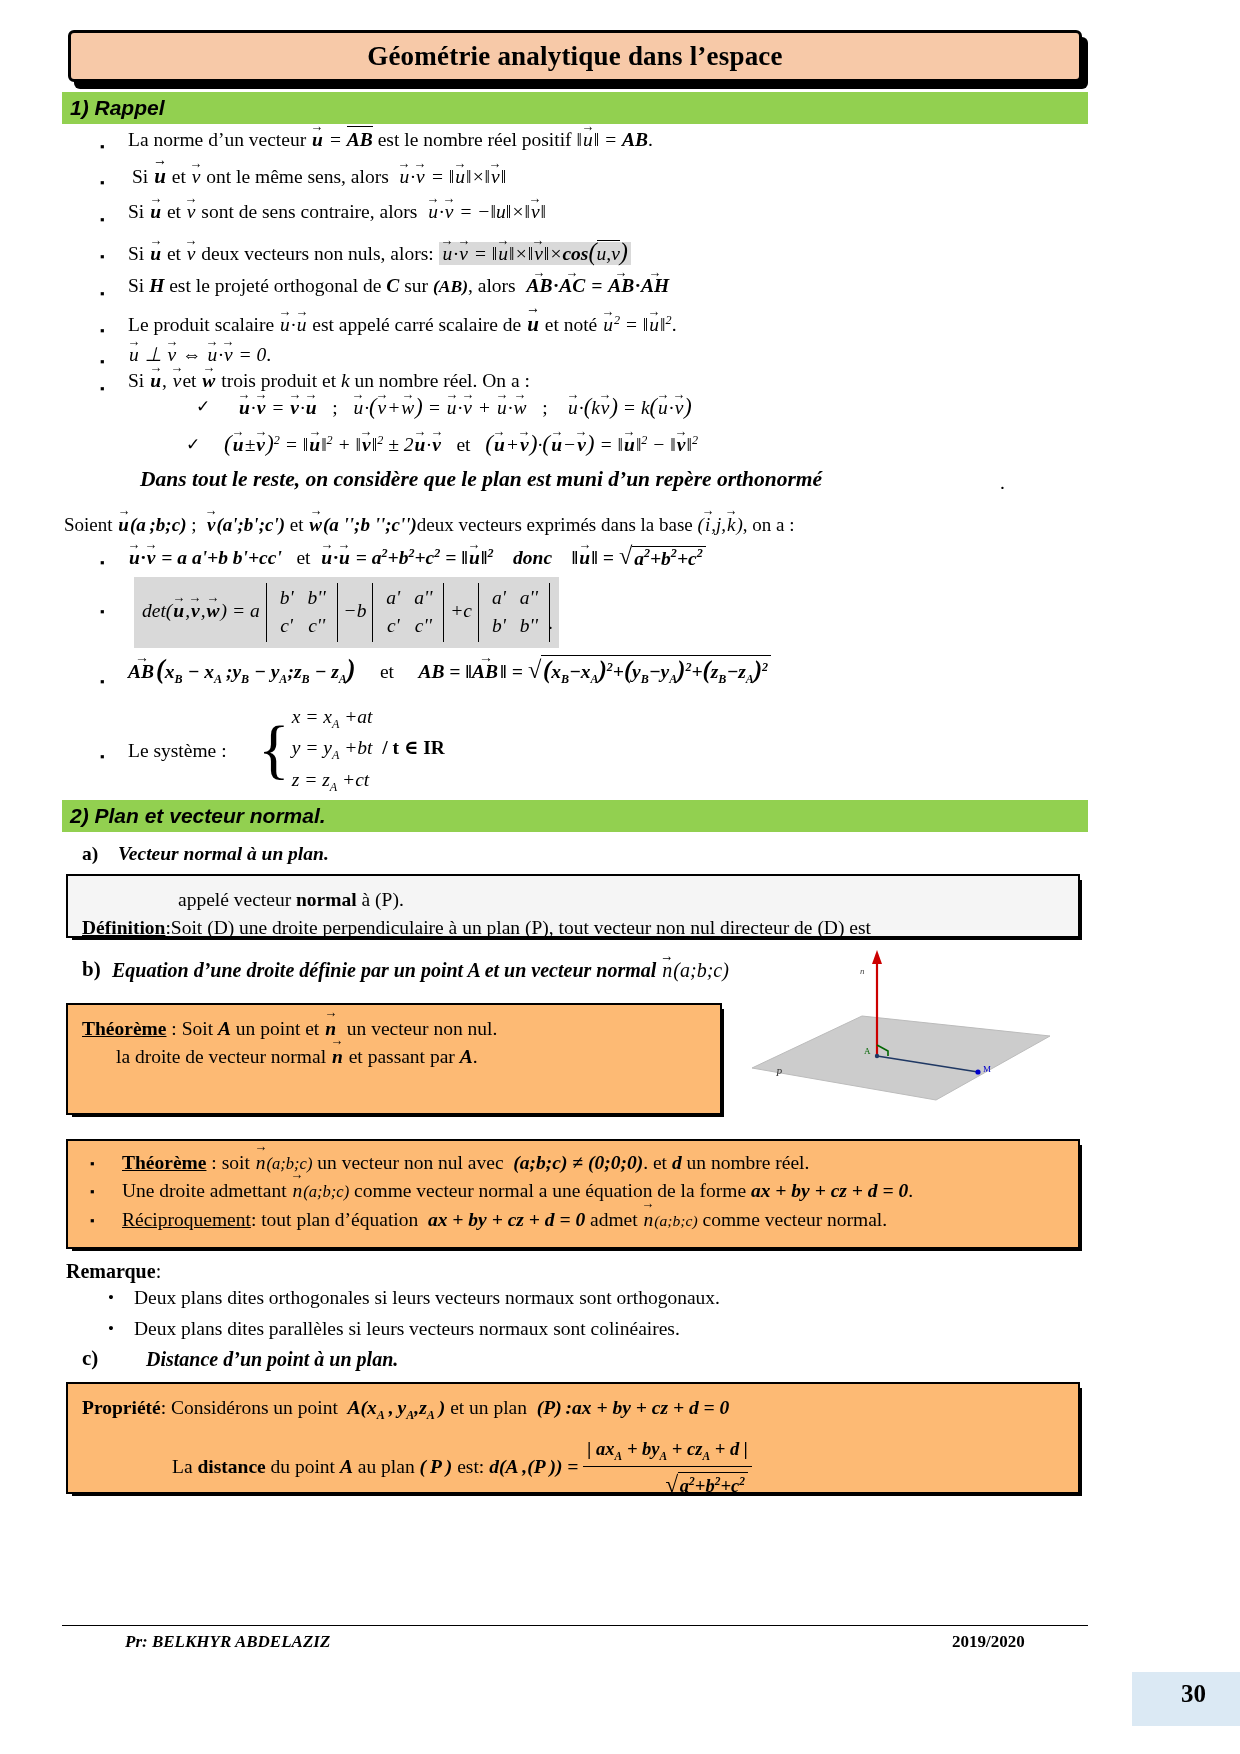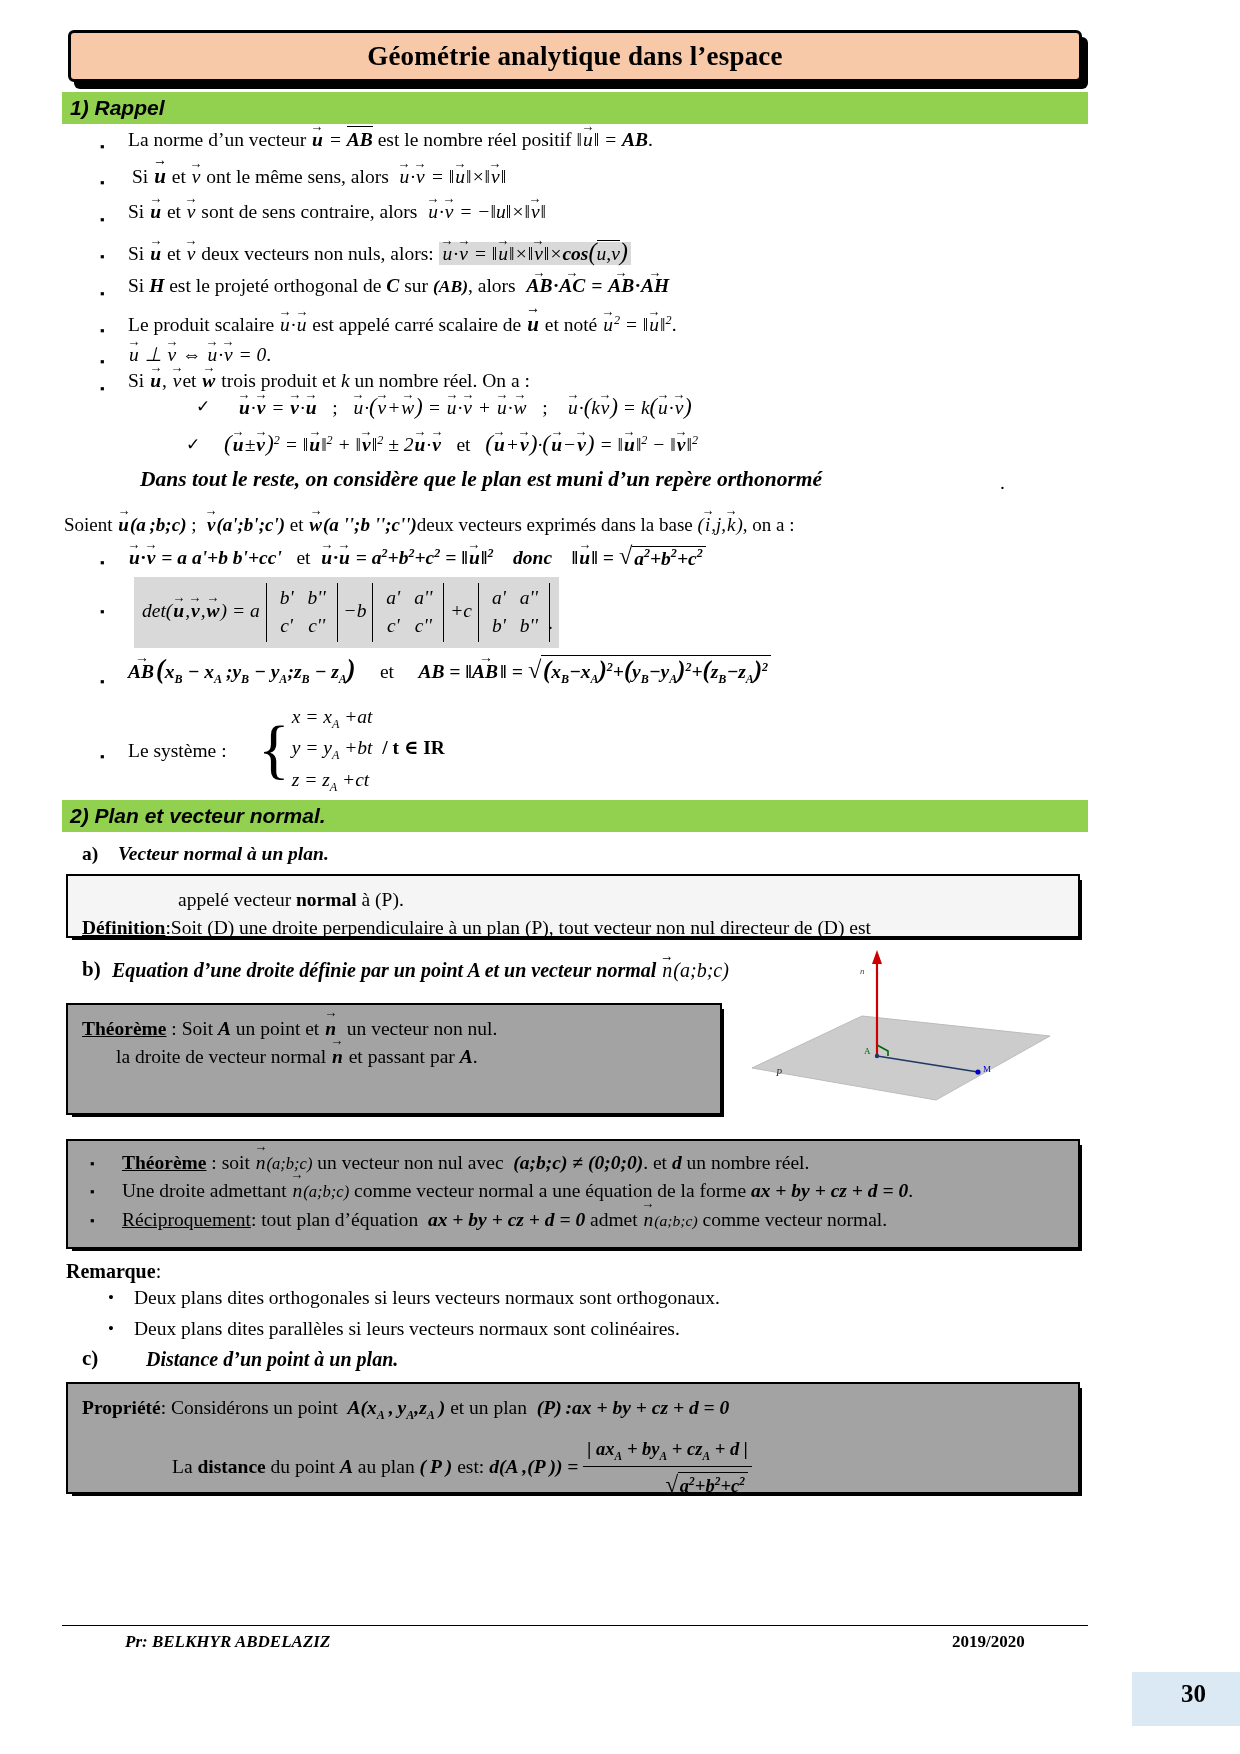--- a/index.html
+++ b/index.html
@@ -135,21 +135,21 @@
     font-size: 66px; line-height: .82; font-family: "Liberation Serif", serif;
     margin-right: 2px; font-weight: 300;
   }
   .sys .rows { display: inline-block; font-style: italic; }
   .sys .rows > div { line-height: 1.52; white-space: nowrap; }
 
   
   .box {
     position: absolute;
     border: 2px solid #000;
-    background: #a3a3a3;
+    background: #fdba74;
     padding: 10px 14px;
     font-size: 19.5px;
     line-height: 1.45;
   }
   .box.shadowed::after {
     content:""; position: absolute; left: 4px; top: 100%;
     width: 100%; height: 4px; background: #000;
   }
   .box.shadowed::before {
     content:""; position: absolute; left: 100%; top: 4px;

